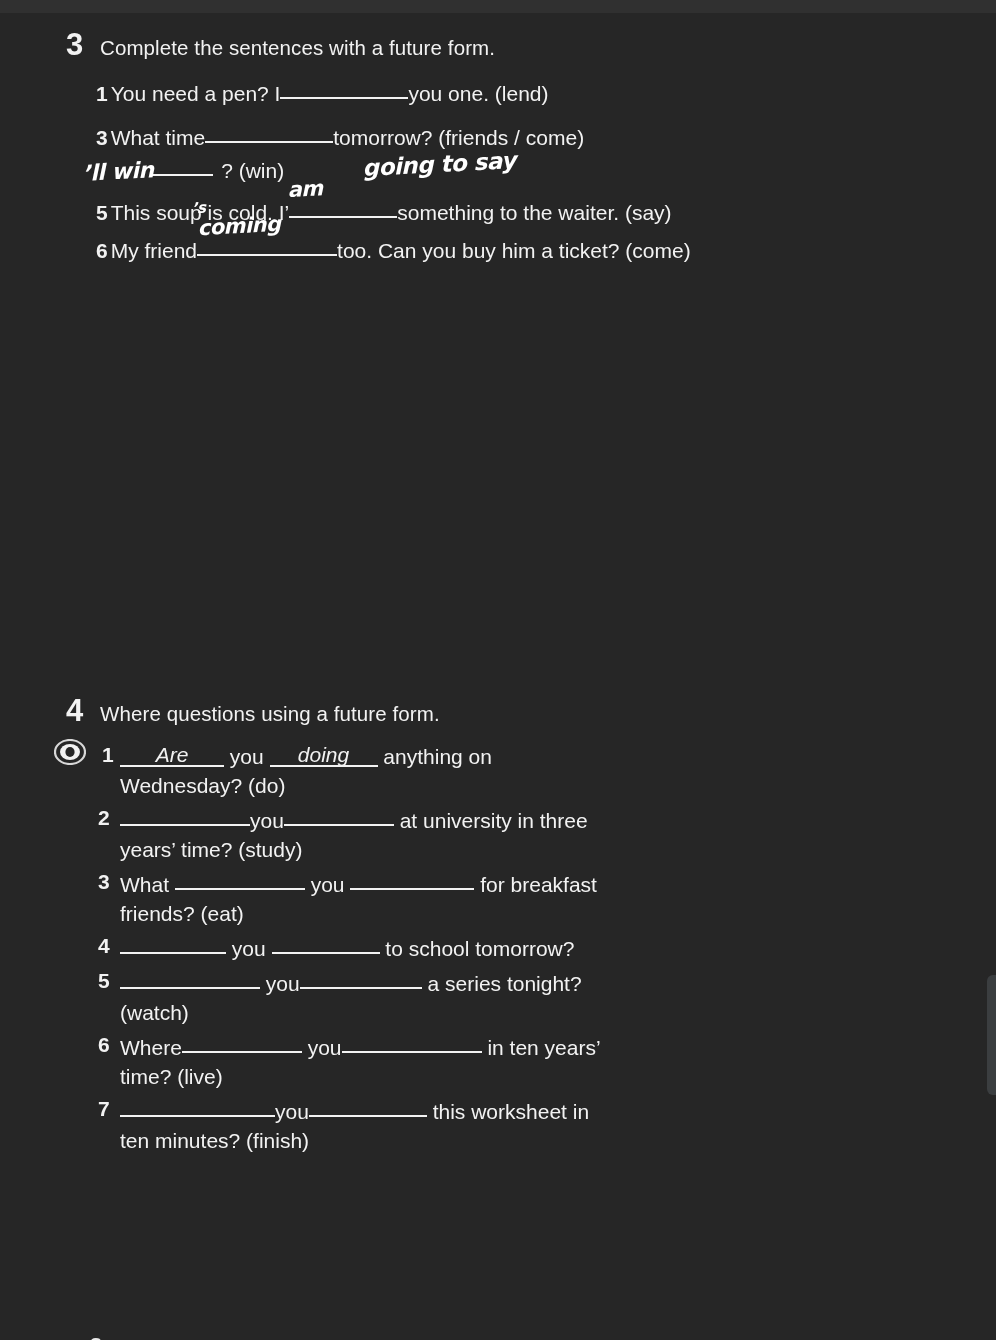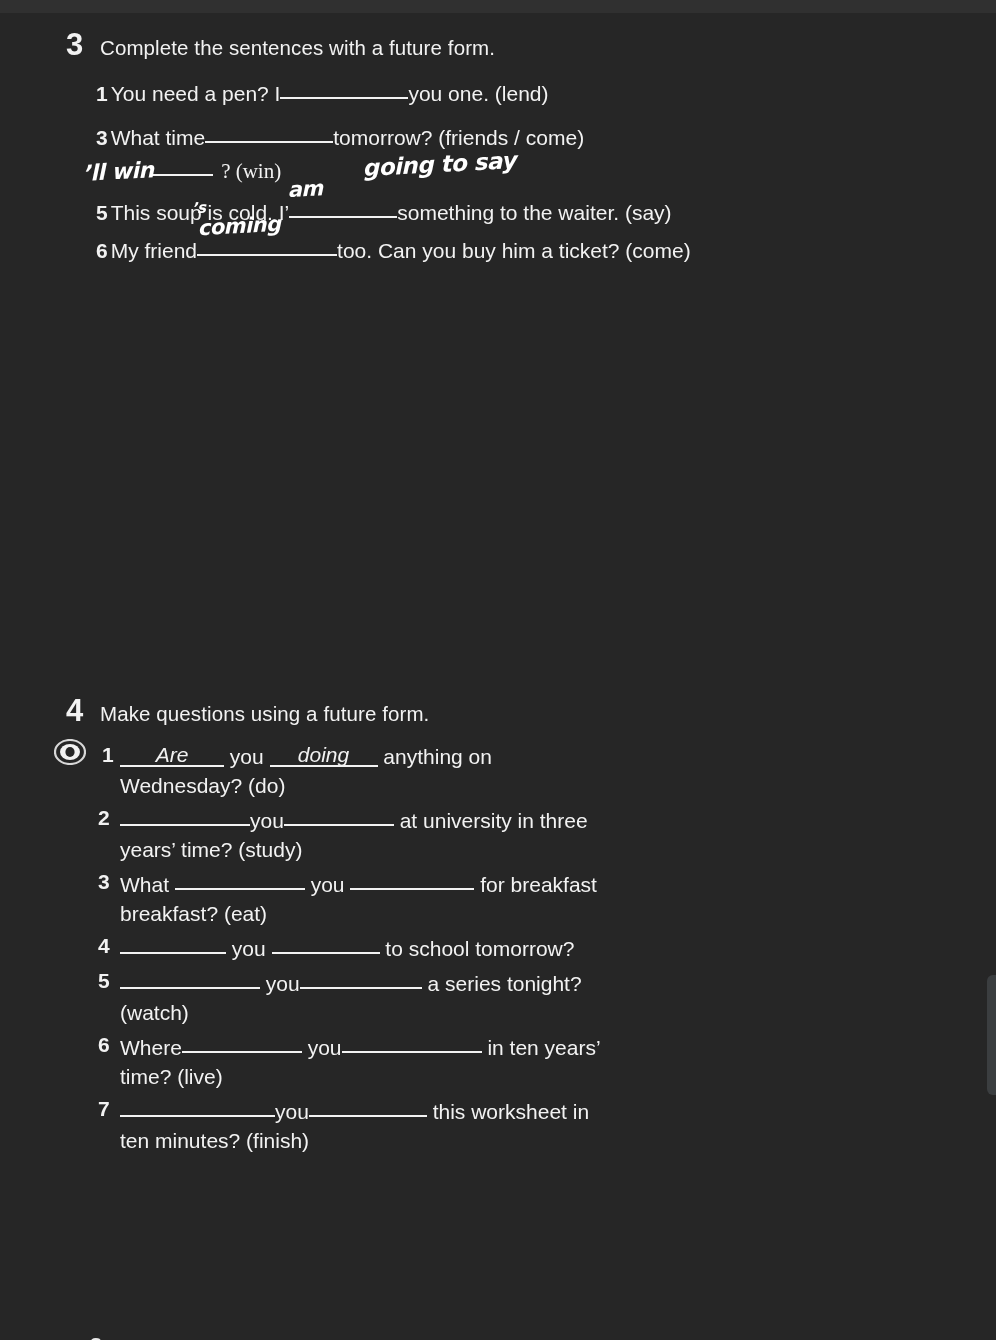--- a/index.html
+++ b/index.html
@@ -177,39 +177,39 @@
       <div class="qline">
         <span class="qnum">1</span><span>You need a pen? I</span><span class="blank" style="width:128px"></span><span>you one. (lend)</span>
       </div>
 
 
       <div class="qline tight">
         <span class="qnum">3</span><span>What time</span><span class="blank" style="width:128px"></span><span>tomorrow? (friends / come)</span>
       </div>
 
       <div class="qline tight" style="margin-left:-14px; height:34px;">
-        <span class="hw" style="font-size:22px; position:relative; top:1px; left:2px;">’ll win</span><span class="blank" style="width:62px; margin-left:-2px;"></span><span style="margin-left:8px;font-family:Liberation Serif, serif;">? (win)</span>
+        <span class="hw" style="font-size:22px; position:relative; top:1px; left:2px;">’ll win</span><span class="blank" style="width:62px; margin-left:-2px;"></span><span style="margin-left:8px;">? (win)</span>
         <span class="hw hw-float" style="font-size:23px; left:282px; top:-4px;">going to say</span>
       </div>
 
       <div class="qline tight" style="margin-top:4px;">
         <span class="qnum">5</span><span>This soup is cold. I’</span><span class="blank" style="width:108px; position:relative;"><span class="hw" style="font-size:21px; position:absolute; left:0px; top:-20px;">am</span></span><span>something to the waiter. (say)</span>
       </div>
 
       <div class="qline" style="margin-top:14px;">
         <span class="qnum">6</span><span>My friend</span><span class="blank" style="width:140px; position:relative;"><span class="hw" style="font-size:21px; position:absolute; left:2px; top:-21px;">coming</span><span class="hw" style="font-size:15px; position:absolute; left:-4px; top:-36px;">’s</span></span><span>too. Can you buy him a ticket? (come)</span>
       </div>
 
     </div>
   </div>
 
   <div id="ex4">
     <div class="ex-head">
       <span class="ex-num">4</span>
-      <span class="ex-title">Make questions using a future form.</span>
+      <span class="ex-title">Where questions using a future form.</span>
     </div>
 
     <div id="ex4-list">
 
       <div class="q4 example">
         <span id="eye-marker">
           <svg width="32" height="26" viewBox="0 0 32 26">
             <ellipse cx="16" cy="13" rx="15" ry="12" fill="none" stroke="#d8d8d8" stroke-width="2.2"></ellipse>
             <ellipse cx="16" cy="13" rx="10" ry="8" fill="#f2f2f2"></ellipse>
             <ellipse cx="16" cy="13" rx="4.6" ry="5" fill="#262626"></ellipse>
@@ -219,21 +219,21 @@
         <span class="cont">Wednesday? (do)</span>
       </div>
 
       <div class="q4">
         <span class="qnum">2</span><span class="blank" style="width:130px"></span><span>you</span><span class="blank" style="width:110px"></span><span> at university in three</span>
         <span class="cont">years’ time? (study)</span>
       </div>
 
       <div class="q4">
         <span class="qnum">3</span><span>What </span><span class="blank" style="width:130px"></span><span> you </span><span class="blank" style="width:124px"></span><span> for breakfast</span>
-        <span class="cont">breakfast? (eat)</span>
+        <span class="cont">friends? (eat)</span>
       </div>
 
       <div class="q4">
         <span class="qnum">4</span><span class="blank" style="width:106px"></span><span> you </span><span class="blank" style="width:108px"></span><span> to school tomorrow?</span>
       </div>
 
       <div class="q4">
         <span class="qnum">5</span><span class="blank" style="width:140px"></span><span> you</span><span class="blank" style="width:122px"></span><span> a series tonight?</span>
         <span class="cont">(watch)</span>
       </div>

